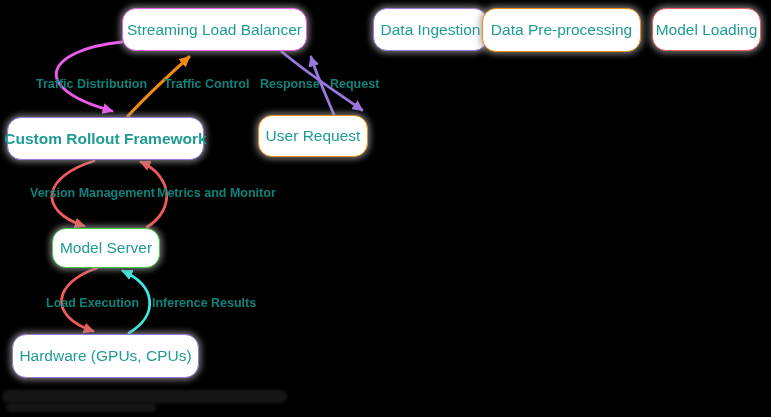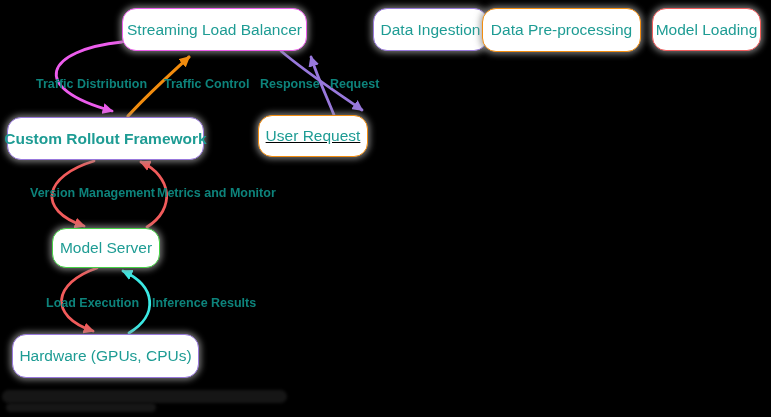--- a/index.html
+++ b/index.html
@@ -67,21 +67,21 @@
       </div>
       <div class="node" style="left: 482px; top: 8px; width: 159px; height: 44px; border-color: rgb(242, 140, 14);">
         <span>Data Pre-processing</span>
       </div>
       <div class="node" style="left: 652px; top: 8px; width: 109px; height: 43px; border-color: rgb(241, 91, 91);">
         <span>Model Loading</span>
       </div>
       <div class="node" style="left: 7px; top: 117px; width: 197px; height: 43px; border-color: rgb(152, 120, 220); font-weight: bold;">
         <span>Custom Rollout Framework</span>
       </div>
-      <div class="node" style="left: 258px; top: 115px; width: 110px; height: 42px; border-color: rgb(242, 140, 14); text-decoration: underline;">
+      <div class="node" style="left: 258px; top: 115px; width: 110px; height: 42px; border-color: rgb(242, 140, 14);">
         <span>User Request</span>
       </div>
       <div class="node" style="left: 52px; top: 228px; width: 108px; height: 40px; border-color: rgb(69, 209, 69);">
         <span>Model Server</span>
       </div>
       <div class="node" style="left: 12px; top: 334px; width: 187px; height: 44px; border-color: rgb(152, 120, 220);">
         <span>Hardware (GPUs, CPUs)</span>
       </div>
     </div>
   <div id="label-layer">

